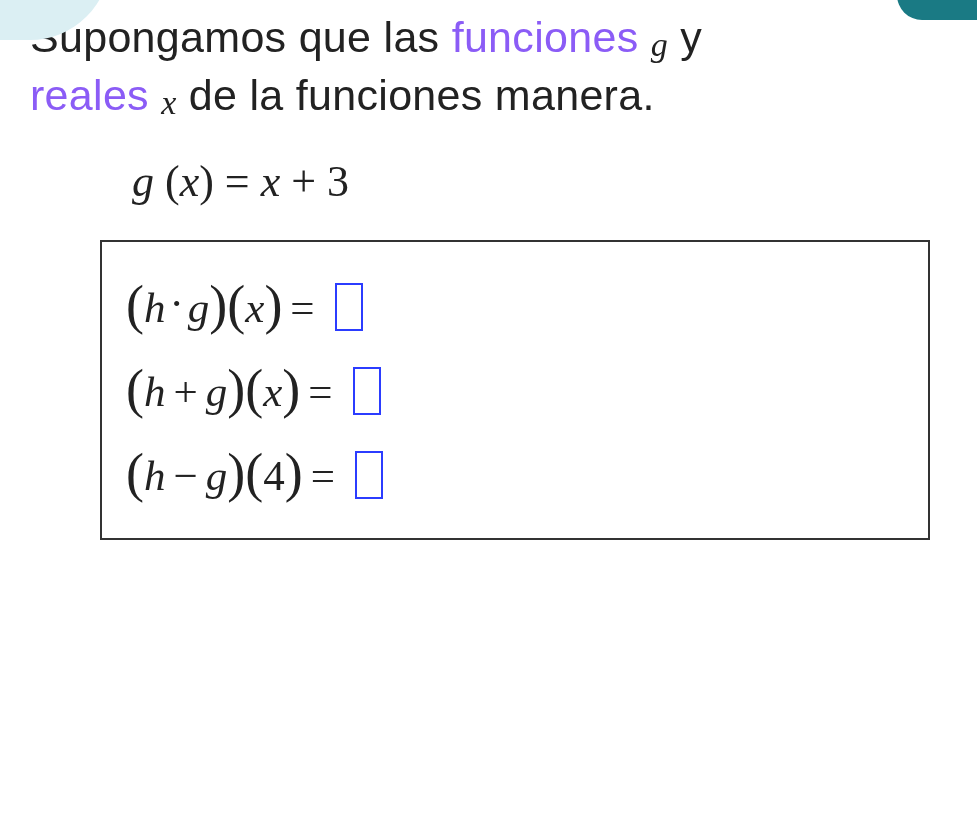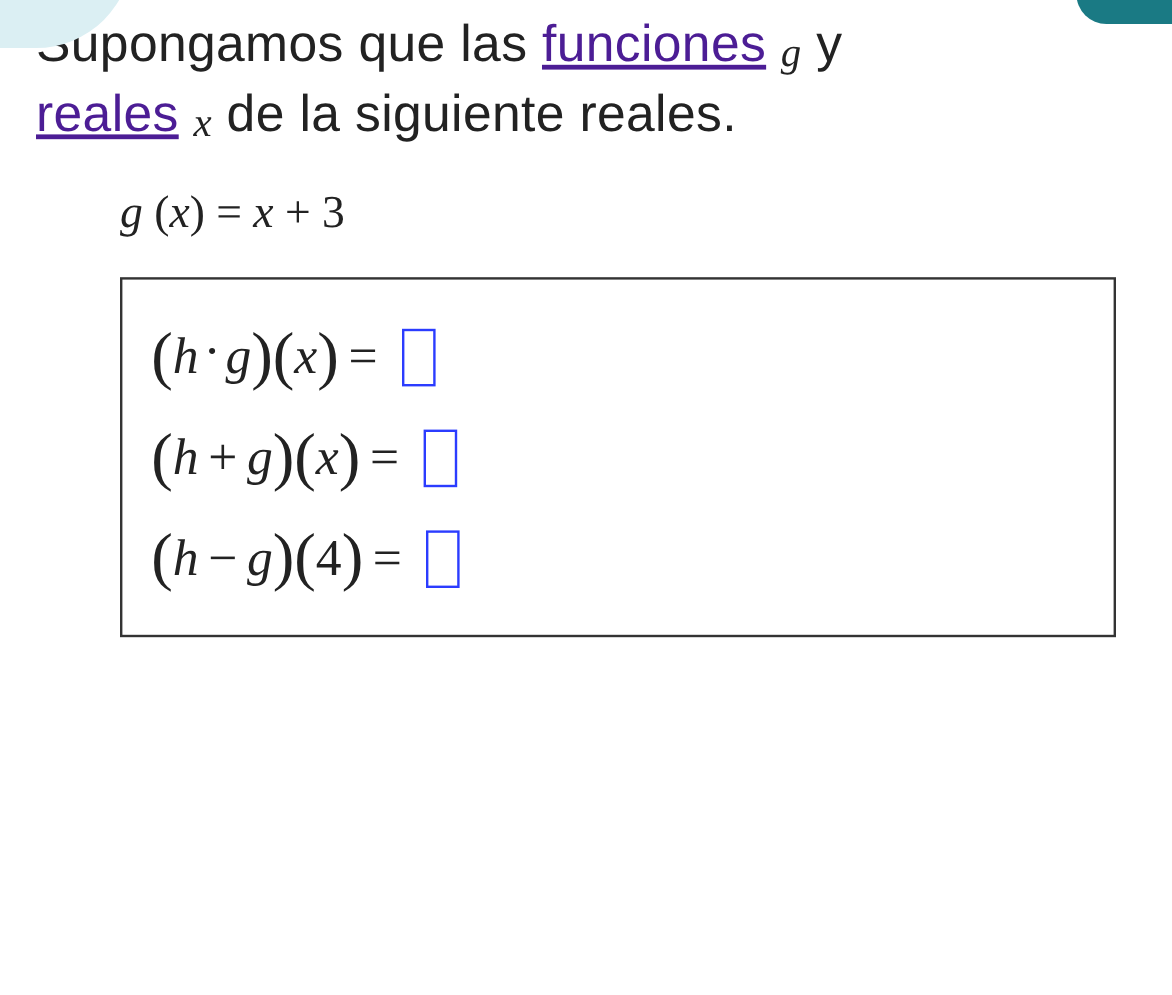--- a/index.html
+++ b/index.html
@@ -1,21 +1,21 @@
 <!DOCTYPE html>
 <html><head>
 <meta charset="utf-8">
 <style>
   html,body{margin:0;padding:0;width:977px;height:829px;overflow:hidden;background:#fff;
     font-family:"Segoe UI",Verdana,sans-serif;color:#222;}
   .wrap{padding:8px 30px 0 30px;box-sizing:border-box;}
   .prose{font-size:43px;line-height:1.35;letter-spacing:.3px;}
-  .link{color:#4c1d95;text-decoration:underline;}
+  .link{color:#8b5cf6;}
   .sub-var{font-family:"Times New Roman",serif;font-style:italic;font-size:34px;position:relative;top:4px;}
-  .defs{margin:24px 0 24px 70px;font-family:"Times New Roman",serif;font-style:italic;font-size:38px;line-height:1.55;}
+  .defs{margin:24px 0 24px 102px;font-family:"Times New Roman",serif;font-style:italic;font-size:44px;line-height:1.55;}
   .defs .up{font-style:normal;}
   .answers{margin:24px 0 0 70px;border:2px solid #333;padding:28px 24px 40px 24px;width:830px;height:300px;box-sizing:border-box;overflow:hidden;}
   .row{display:flex;align-items:center;margin:6px 0 22px 0;font-family:"Times New Roman",serif;font-size:43px;font-style:italic;}
   .row .paren{font-style:normal;font-size:54px;position:relative;top:-2px;}
   .row .op{font-style:normal;margin:0 8px;}
   .row .num{font-style:normal;}
   .inputbox{width:24px;height:44px;border:2.5px solid #2b3cff;margin-left:12px;}
   .topcurve{position:absolute;top:-40px;left:-30px;width:140px;height:80px;border-radius:0 0 80px 0;background:#dbeff3;}
   .topbtn{position:absolute;top:-30px;right:-40px;width:120px;height:50px;border-radius:26px;background:#1a7a84;}
   .rel{position:relative;}
@@ -29,21 +29,21 @@
   <div class="topcurve"></div>
   <div class="topbtn"></div>
 </div>
 
 <div class="wrap">
 
   <div class="prose">
     <span>Supongamos que las </span><span class="link">funciones</span>
     <span class="sub-var">g</span><span> y</span><br>
     <span class="link">reales</span>
-    <span class="sub-var">x</span><span> de la siguiente reales.</span>
+    <span class="sub-var">x</span><span> de la funciones manera.</span>
   </div>
 
   <div class="defs">
     <div>
       <span>g</span> <span class="up">(</span><span>x</span><span class="up">)</span> <span class="up">=</span> <span>x</span> <span class="up">+ 3</span>
     </div>
   </div>
 
 
   <div class="answers">

